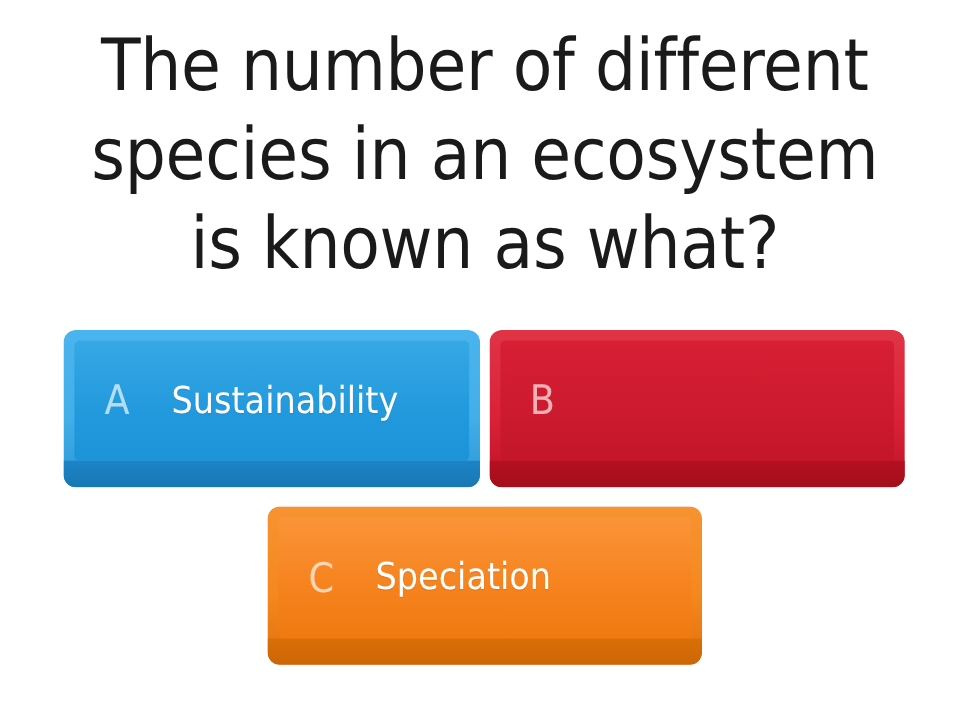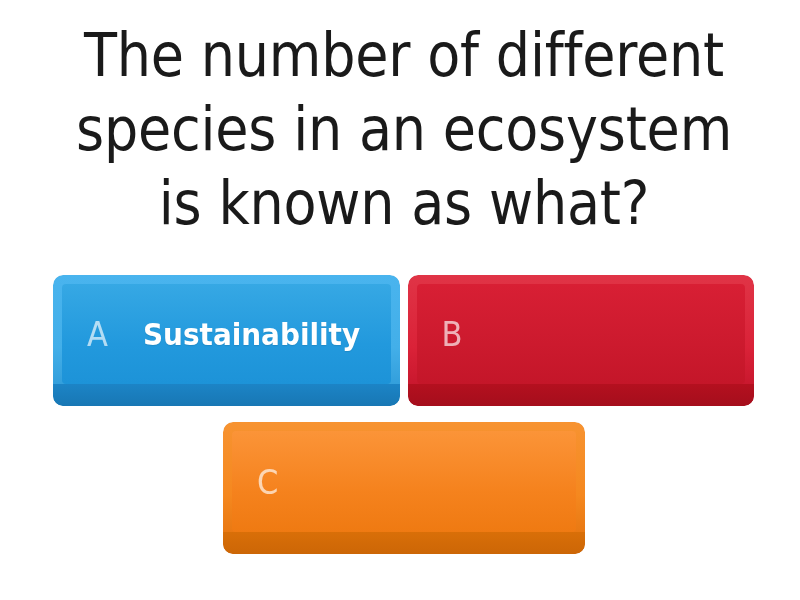--- a/index.html
+++ b/index.html
@@ -132,21 +132,21 @@
   .answer-letter {
     font-size: 34px;
     font-weight: 400;
     color: rgba(255,255,255,0.66);
     line-height: 1;
     width: 56px;
     flex: 0 0 auto;
   }
   .answer-label {
     font-size: 31px;
-    font-weight: 700;
+    font-weight: 400;
     color: #ffffff;
     line-height: 1;
     text-shadow: 0 1px 1px rgba(0,0,0,0.10);
   }
 
   
   .theme-blue .bevel-frame {
     background: linear-gradient(180deg, #49b4ee 0%, #43afe9 55%, #2a96d4 100%);
     box-shadow: 0 2px 3px rgba(0,0,0,0.16);
   }
@@ -218,19 +218,20 @@
     </div>
 
     <div class="answer-row row-bottom">
 
       <button class="answer-btn btn-mid theme-orange">
         <span class="bevel-frame"></span>
         <span class="bottom-ledge"></span>
         <span class="inner-face"></span>
         <span class="label-wrap">
           <span class="answer-letter">C</span>
+          <span class="answer-label">Speciation</span>
         </span>
       </button>
 
     </div>
 
   </div>
 </div>
 
 </body></html>

